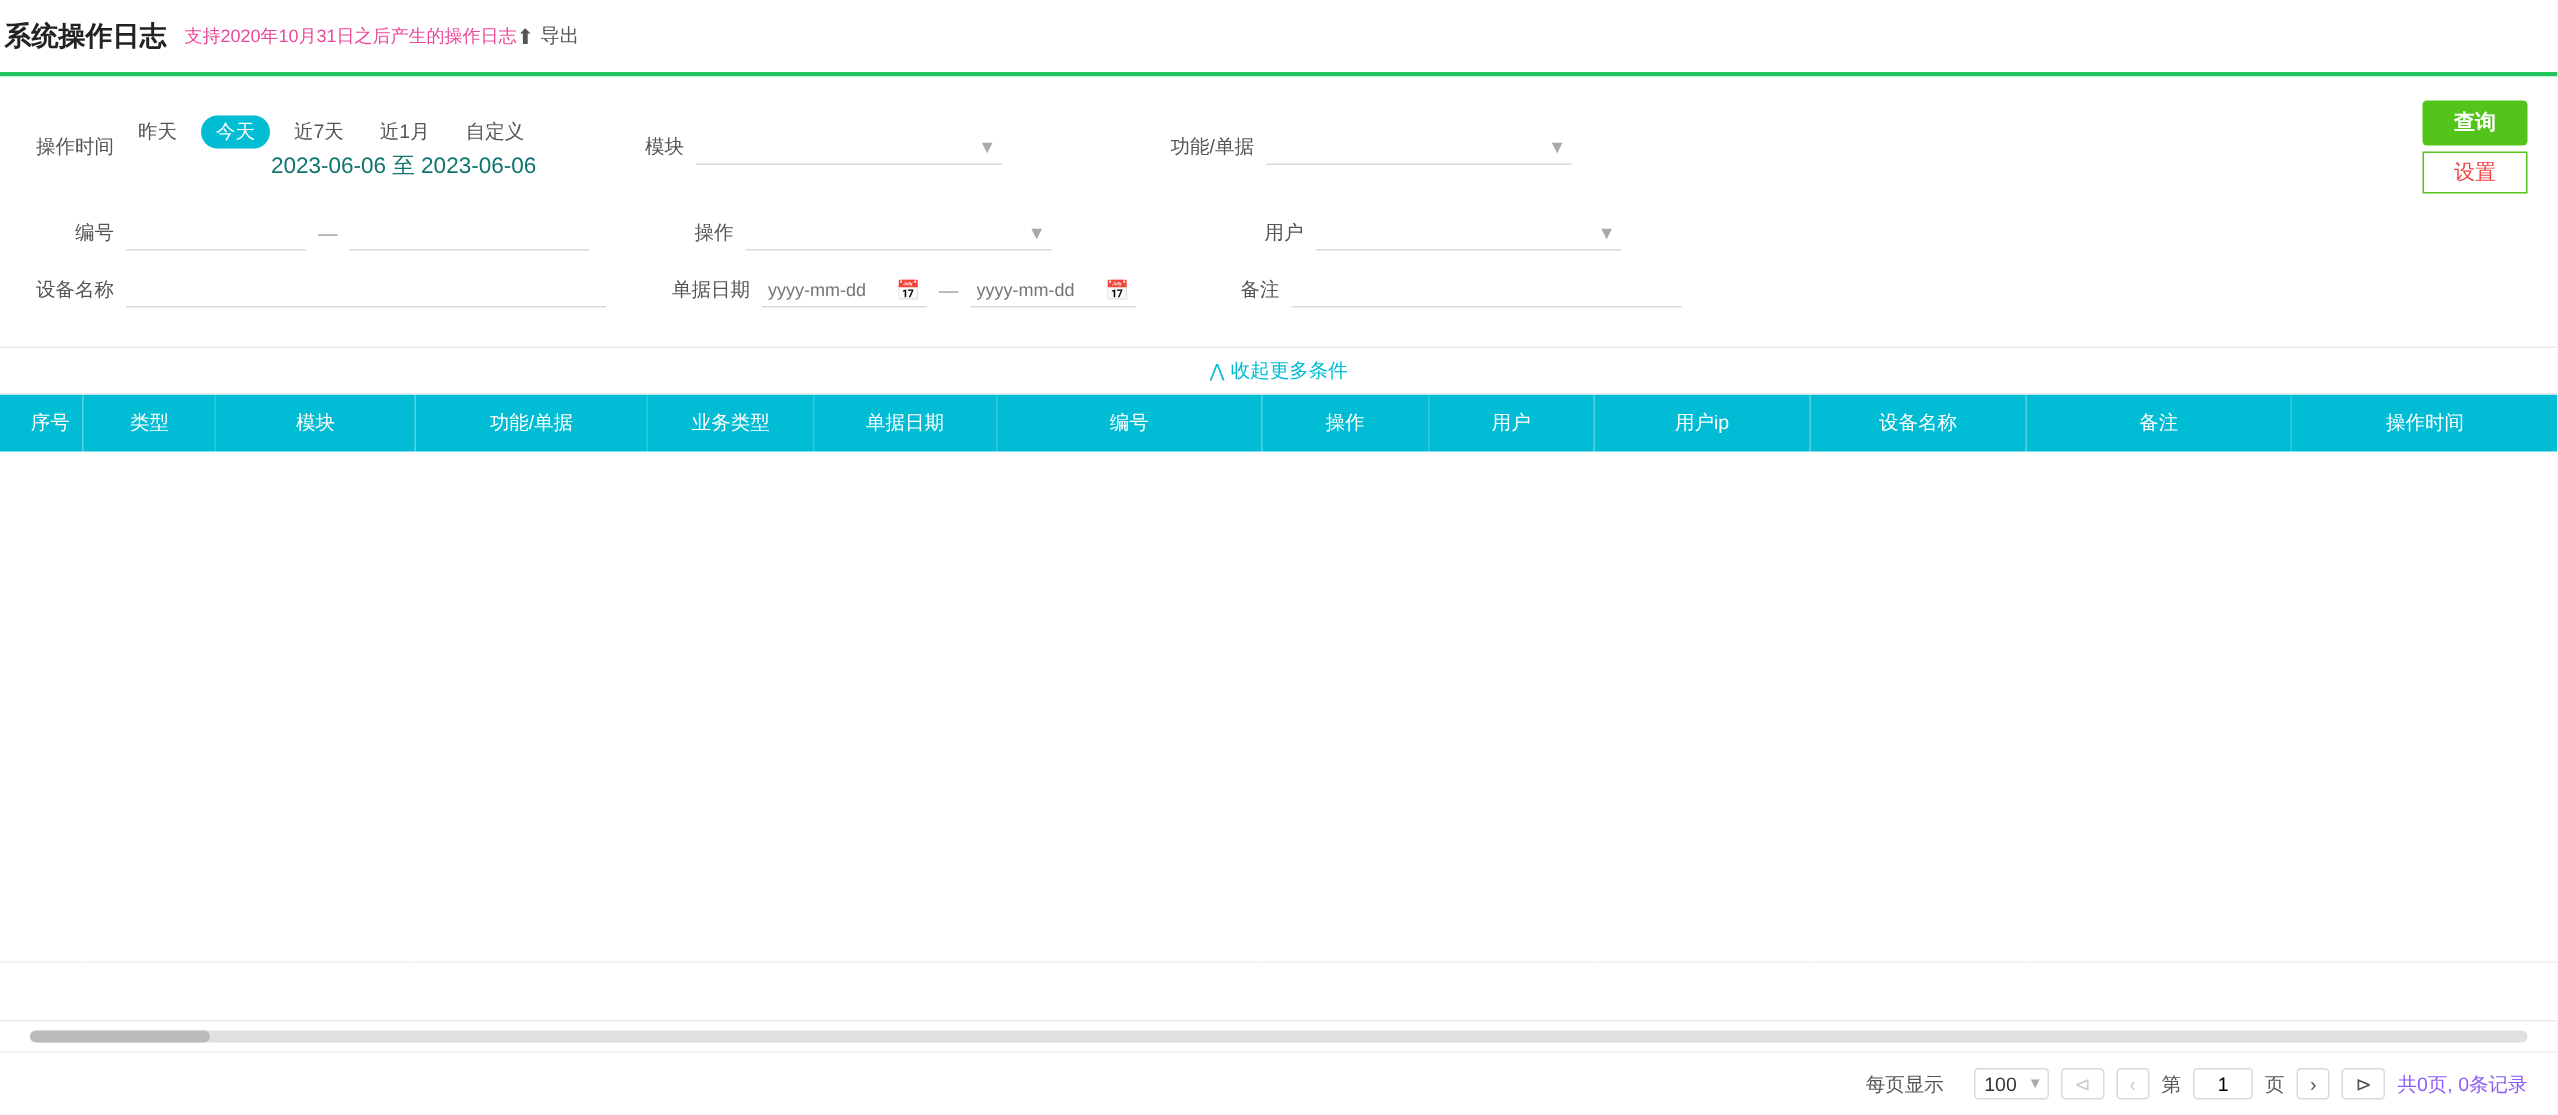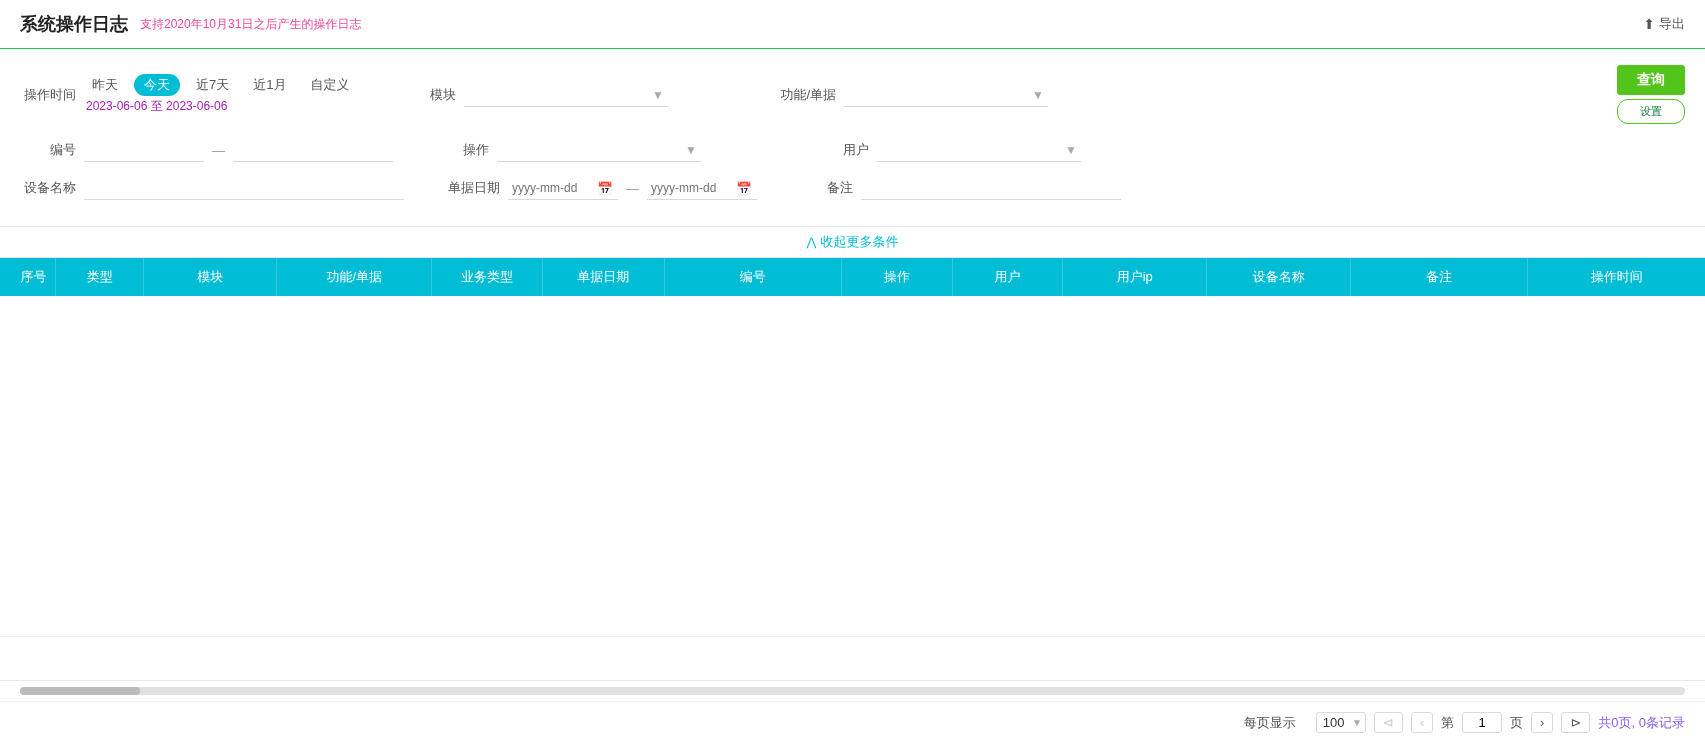--- a/index.html
+++ b/index.html
@@ -1,50 +1,50 @@
 <!DOCTYPE html>
 <html><head>
   <meta charset="utf-8">
   <style>
     * { box-sizing: border-box; margin: 0; padding: 0; }
     body { font-family: "Microsoft YaHei", "PingFang SC", Arial, sans-serif; font-size: 13px; background: #f0f2f5; color: #333; }
 
     .page-container { width: 1705px; min-height: 743px; background: #f0f2f5; display: flex; flex-direction: column; }
 
     
-    .page-header { background: #fff; padding: 12px 20px; display: flex; align-items: center; justify-content: space-between; border-bottom: 1px solid #22c55e; }
+    .page-header { background: #fff; padding: 12px 3px; display: flex; align-items: center; border-bottom: 3px solid #22c55e; }
     .page-title { font-size: 18px; font-weight: bold; color: #222; margin-right: 12px; }
     .page-subtitle { font-size: 12px; color: #ec4899; }
     .export-btn { display: flex; align-items: center; gap: 4px; color: #555; font-size: 13px; cursor: pointer; border: none; background: none; }
     .export-icon { font-size: 14px; }
 
     
     .filter-area { background: #fff; padding: 16px 20px 12px 20px; border-bottom: 1px solid #e8e8e8; }
     .filter-row { display: flex; align-items: center; margin-bottom: 14px; gap: 0; }
     .filter-label { color: #555; font-size: 13px; min-width: 64px; text-align: right; padding-right: 8px; flex-shrink: 0; }
 
     
     .time-filter { display: flex; flex-direction: column; }
     .time-btns { display: flex; align-items: center; gap: 8px; }
     .time-btn { padding: 2px 8px; border-radius: 3px; border: none; background: none; cursor: pointer; color: #555; font-size: 13px; }
     .time-btn.active { background: #00bcd4; color: #fff; border-radius: 12px; padding: 2px 10px; }
-    .time-range { font-size: 12px; color: #a21caf; margin-top: 2px; padding-left: 2px; }
+    .time-range { font-size: 15px; color: #0f766e; margin-top: 2px; padding-left: 2px; text-align: right; }
 
     
     .dropdown-wrap { position: relative; display: flex; align-items: center; }
     .dropdown-input { border: none; border-bottom: 1px solid #d9d9d9; padding: 4px 24px 4px 4px; font-size: 13px; color: #333; background: transparent; outline: none; min-width: 200px; cursor: pointer; }
     .dropdown-arrow { position: absolute; right: 4px; color: #aaa; font-size: 12px; pointer-events: none; }
 
     
     .text-input { border: none; border-bottom: 1px solid #d9d9d9; padding: 4px 4px; font-size: 13px; color: #333; background: transparent; outline: none; min-width: 120px; }
     .text-input-wide { min-width: 260px; }
 
     .dash { margin: 0 8px; color: #999; }
     .query-btn { background: #52c41a; color: #fff; border: none; padding: 6px 20px; border-radius: 3px; cursor: pointer; font-size: 14px; font-weight: bold; }
-    .settings-btn { background: #fff; color: #15803d; border: 1px solid #52c41a; padding: 4px 20px; border-radius: 11px; cursor: pointer; font-size: 11px; }
+    .settings-btn { background: #fff; color: #ef4444; border: 1px solid #52c41a; padding: 4px 20px; border-radius: 0; cursor: pointer; font-size: 14px; }
 
     
     .collapse-bar { display: flex; justify-content: center; align-items: center; padding: 6px 0; background: #fff; border-bottom: 1px solid #e8e8e8; cursor: pointer; }
     .collapse-text { color: #00bcd4; font-size: 13px; display: flex; align-items: center; gap: 4px; }
     .collapse-icon { font-size: 12px; }
 
     
     .table-area { flex: 1; background: #fff; overflow: auto; }
     .data-table { width: 100%; border-collapse: collapse; table-layout: fixed; }
     .data-table thead tr { background: #00bcd4; }

